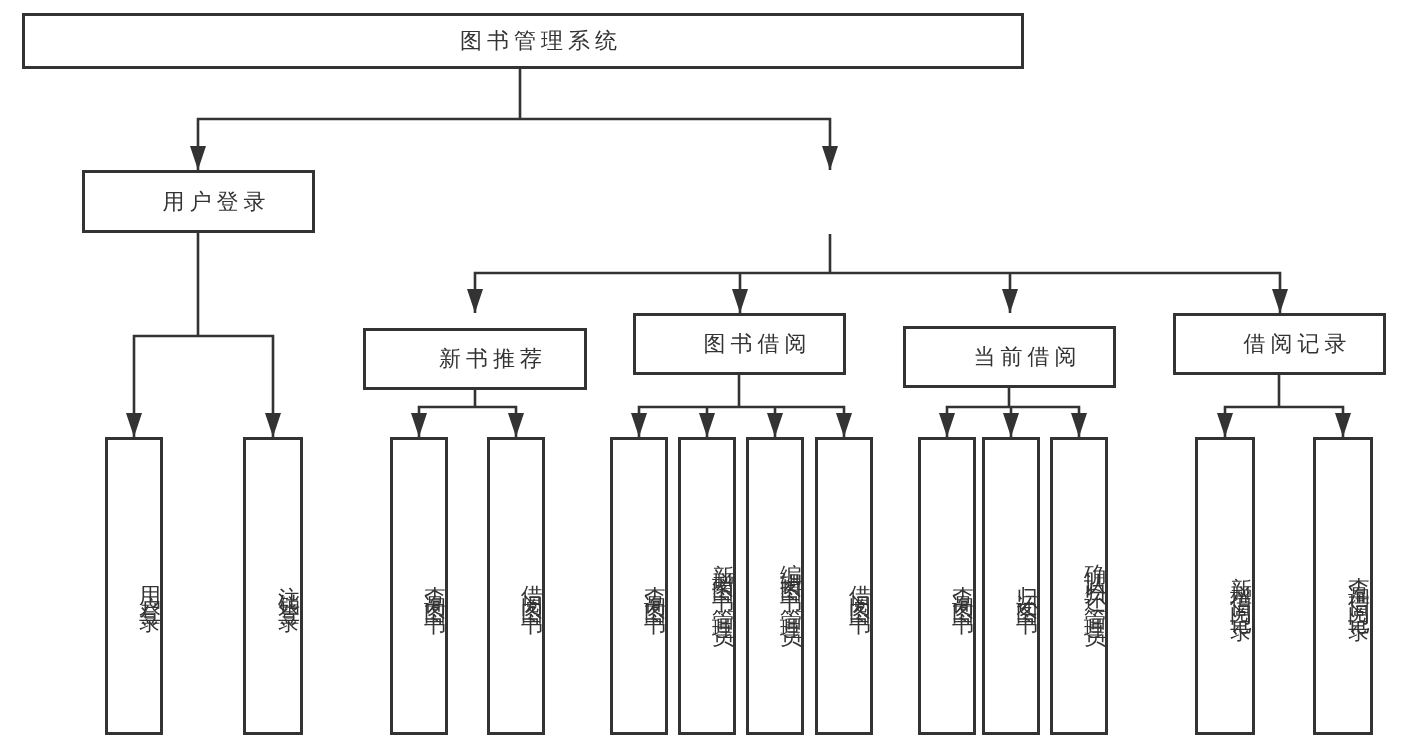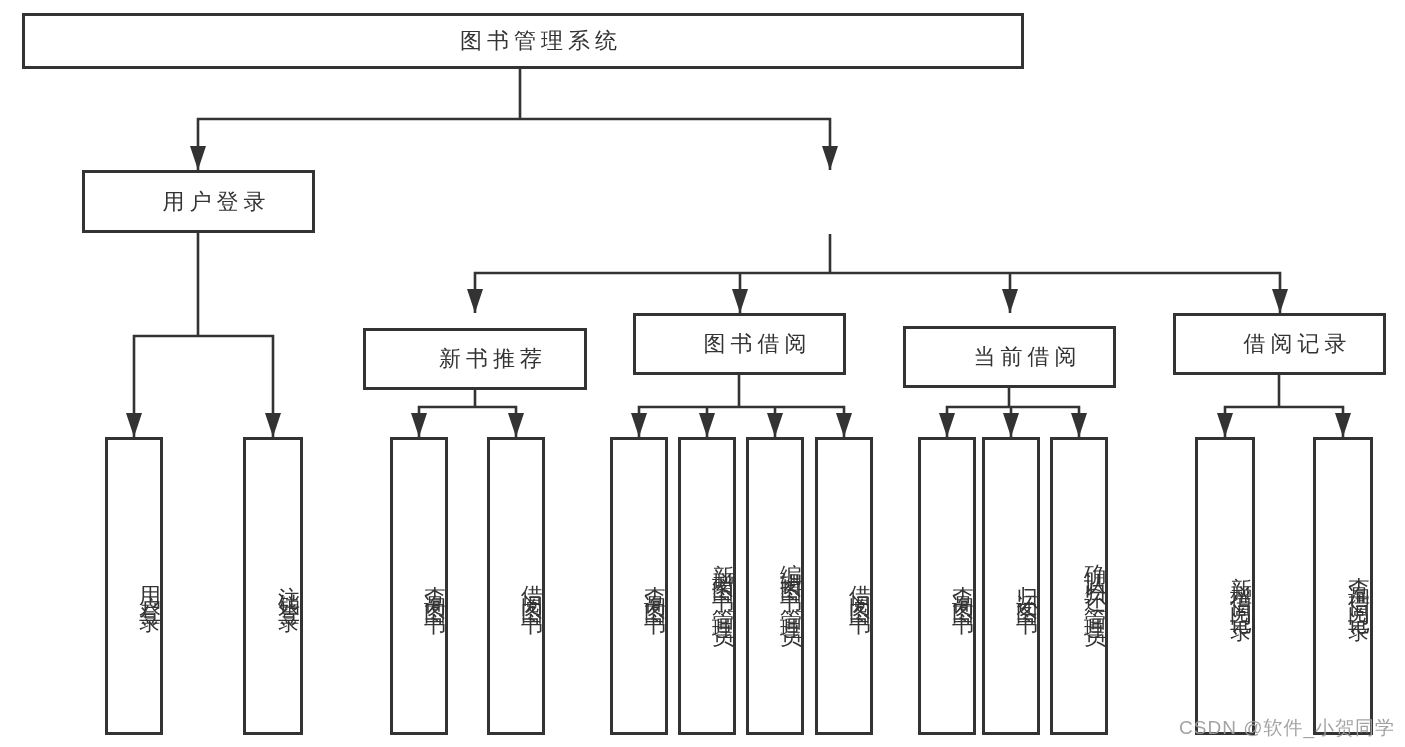--- a/index.html
+++ b/index.html
@@ -126,14 +126,13 @@
     <span class="vtext">确认归还（管理员）</span>
   </div>
 
   <div class="box leaf" style="left:1195px;top:437px;width:60px;height:298px">
     <span class="vtext">新增借阅记录</span>
   </div>
   <div class="box leaf" style="left:1313px;top:437px;width:60px;height:298px">
     <span class="vtext">查询借阅记录</span>
   </div>
 
-  <div class="watermark">CSDN @软件_小贺同学</div>
 </div>
 
 </body></html>

